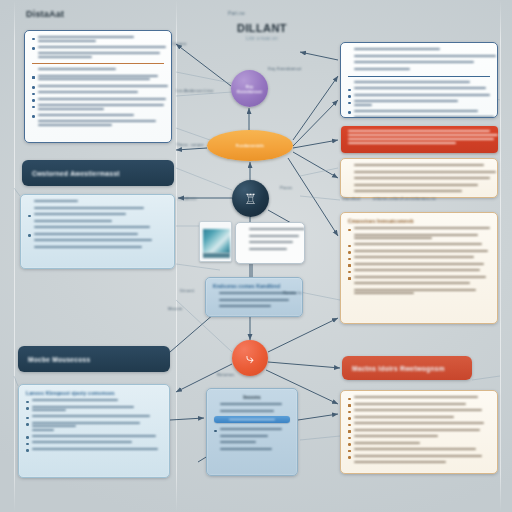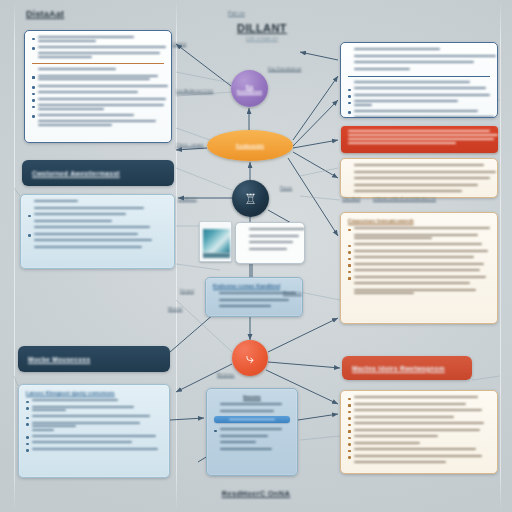--- a/index.html
+++ b/index.html
@@ -35,21 +35,20 @@
     display: block;
     border-radius: 1px;
     background: currentColor;
     opacity: .62;
     filter: blur(0.9px);
   }
   .txt {                        
     filter: blur(0.85px);
     letter-spacing: .1px;
     white-space: nowrap;
-    text-decoration: underline;
   }
   .txt.soft { filter: blur(1.25px); }
   .txt.wrap { white-space: normal; }
 
   
   #edges { position: absolute; inset: 0; }
 
   
   .node {
     position: absolute;
@@ -341,21 +340,20 @@
   </svg>
 
   <div id="title-main" class="txt">DistaAat</div>
 
   <div id="title-center-kicker" class="txt soft">Part.ne</div>
   <div id="title-center">
     <div class="big txt">DILLANT</div>
     <div class="sub txt soft">Littr o-tsas on</div>
   </div>
 
-  <div id="footer-text" class="txt">ResdHoerC OnNA</div>
 
   <div class="node" id="node-purple">
     <span class="lbl txt wrap">Key Kneedomsat</span>
   </div>
 
   <div class="node" id="node-orange">
     <span class="lbl txt wrap">Fundamentals</span>
   </div>
 
   <div class="node" id="node-navy">

